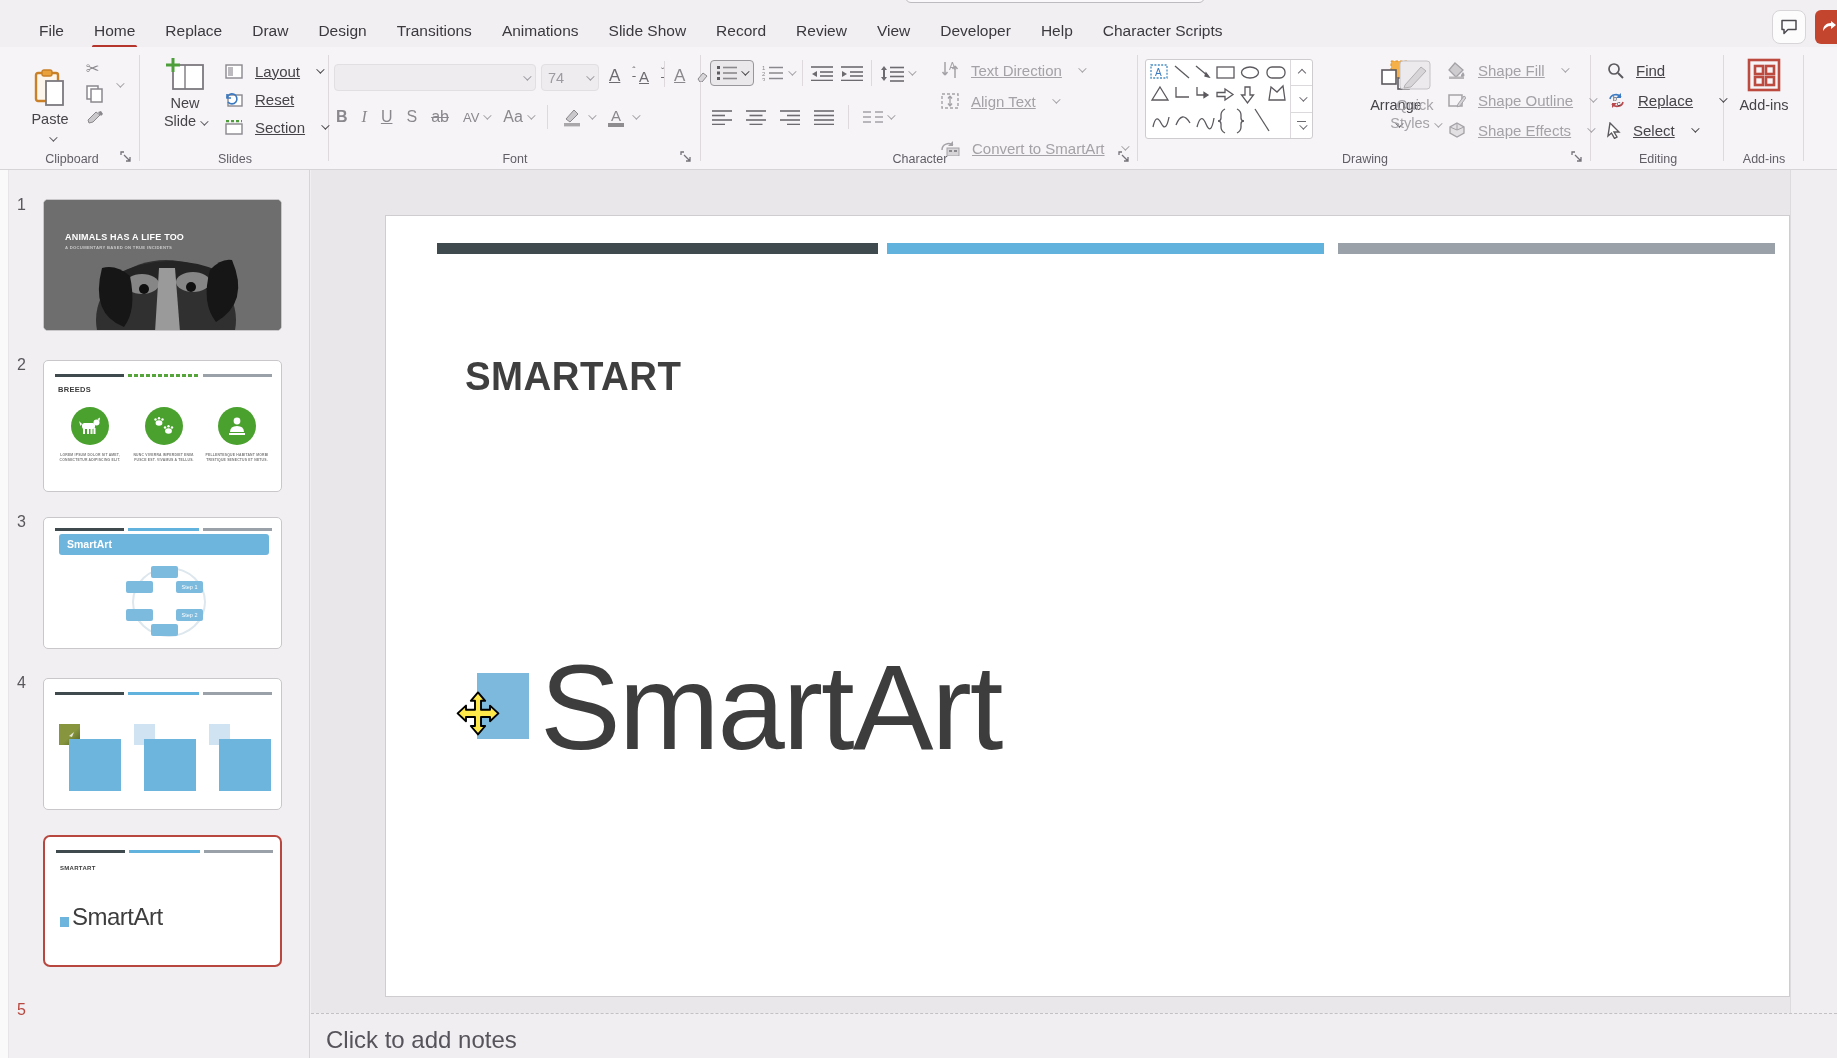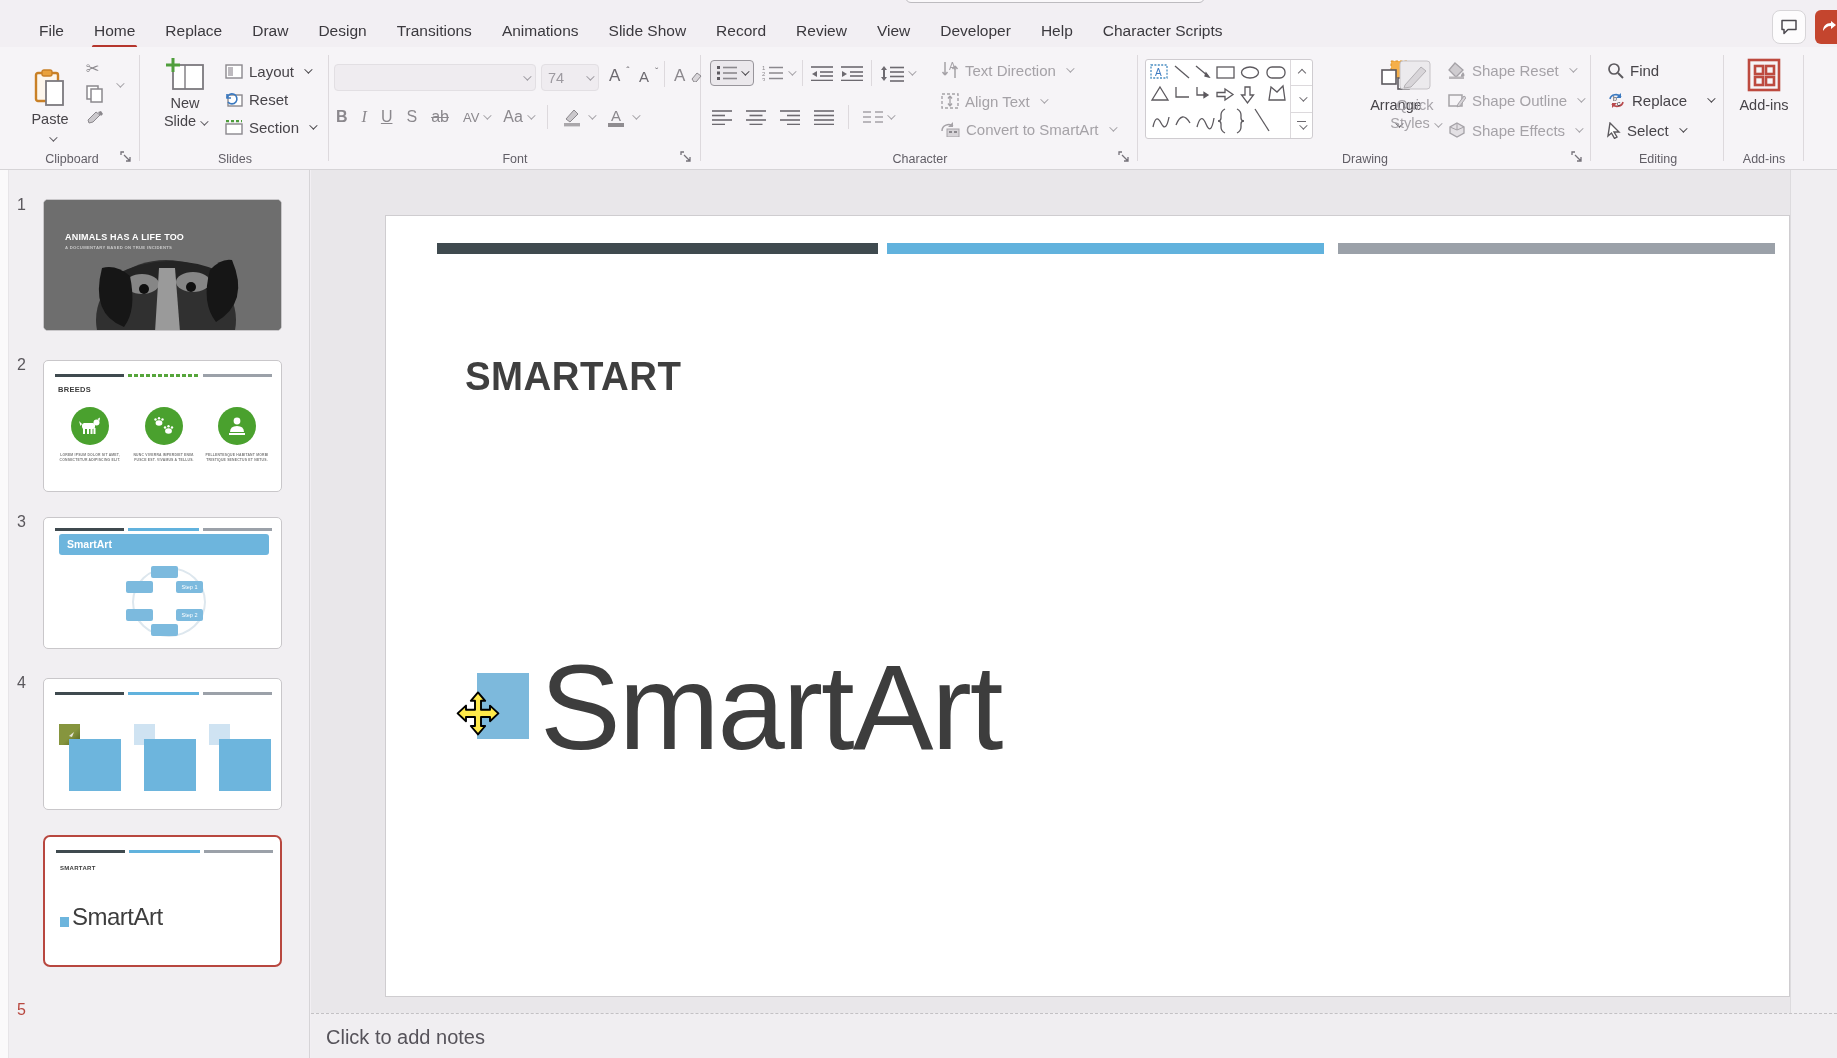--- a/index.html
+++ b/index.html
@@ -20,21 +20,21 @@
   .tab.active::after{content:"";position:absolute;left:13px;right:13px;bottom:-2px;height:3px;background:#b5352d;border-radius:2px;}
 
   
   .ribbon{position:absolute;left:0;top:47px;width:1837px;height:123px;background:#f6f4f7;border-bottom:1px solid #d6d4d7;font-size:15px;color:#474449;}
   .gsep{position:absolute;top:8px;bottom:8px;width:1px;background:#ddd9dd;}
   .grp{position:absolute;top:0;height:123px;}
   .glabel{position:absolute;bottom:4px;left:0;right:0;text-align:center;font-size:12.5px;color:#615e66;}
   .launcher{position:absolute;bottom:5px;right:2px;width:14px;height:14px;color:#75727a;}
   .biglbl{font-size:14.5px;color:#474449;text-align:center;line-height:1.25;}
   .chv{display:inline-block;width:6px;height:6px;border-right:1.4px solid currentColor;border-bottom:1.4px solid currentColor;transform:rotate(45deg) translateY(-2px);margin-left:4px;}
-  .sbtn{display:flex;align-items:center;gap:6px;height:24px;padding:0 3px;white-space:nowrap;}
+  .sbtn{display:flex;align-items:center;gap:12px;height:24px;padding:0 3px;white-space:nowrap;text-decoration:underline;}
   .dim{color:#a5a2a7;}
   .combo{display:flex;align-items:center;background:#efecf0;border:1px solid #e2dfe3;border-radius:4px;height:27px;color:#9d9aa0;padding:0 6px;font-size:14.5px;}
   .tglyph{font-size:16px;color:#8b888d;}
 
   
   .panel{position:absolute;left:0;top:170px;width:310px;height:888px;background:#f1eff2;border-right:1px solid #d6d4d7;}
   .left-strip{position:absolute;left:0;top:0;width:9px;height:100%;background:#fbfafb;border-right:1px solid #e7e5e8;}
   .snum{position:absolute;left:17px;font-size:16px;color:#5a575c;}
   .thumb{position:absolute;left:43px;width:239px;height:132px;background:#ffffff;border:1px solid #c9c7ca;border-radius:5px;overflow:hidden;}
   .thumb.sel{border:2.5px solid #b8473f;border-radius:7px;}
@@ -49,21 +49,21 @@
 
   
   .workspace{position:absolute;left:311px;top:170px;width:1526px;height:888px;background:#e9e7ea;}
   .right-strip{position:absolute;right:0;top:0;width:47px;height:843px;background:#f0eef1;border-left:1px solid #dddbde;}
   .slide{position:absolute;left:74px;top:45px;width:1405px;height:782px;background:#ffffff;border:1px solid #cfcdd0;}
   .bar{position:absolute;top:27px;height:11px;}
   .slide-title{position:absolute;left:79px;top:138px;font-size:40px;font-weight:800;color:#3f3f3f;transform:scaleX(.96);transform-origin:left;letter-spacing:.5px;}
   .bullet{position:absolute;left:91px;top:457px;width:52px;height:66px;background:#7db9dc;}
   .body-text{position:absolute;left:154px;top:428px;font-size:121px;font-weight:400;color:#3d3d3d;letter-spacing:-2px;line-height:1.05;}
   .notes{position:absolute;left:0;right:0;top:843px;bottom:0;background:#f0eef1;border-top:1px dashed #c3c1c4;}
-  .notes-ph{position:absolute;left:15px;top:12px;font-size:20px;color:#56535a;font-weight:300;}
+  .notes-ph{position:absolute;left:15px;top:12px;font-size:24px;color:#56535a;font-weight:300;}
 
   svg{display:block;}
   .icol{display:flex;flex-direction:column;justify-content:flex-start;gap:7px;}
 </style>
 </head>
 <body>
 
 <div class="app">
 
   <div class="titlebar">
@@ -365,21 +365,21 @@
             <span class="chv"></span>
         </div>
         <div class="sbtn dim" style="margin-top:7px;">
           <svg width="18" height="16" viewBox="0 0 18 16">
               <rect x="1" y="1" width="16" height="14" fill="none" stroke="#a5a2a7" stroke-width="1.4" stroke-dasharray="3 2"></rect>
               <path d="M9 3v10M9 3l-2 2.5M9 3l2 2.5M9 13l-2-2.5M9 13l2-2.5" stroke="#a5a2a7" stroke-width="1.3" fill="none"></path>
             </svg>
           <span>Align Text</span>
             <span class="chv"></span>
         </div>
-        <div class="sbtn dim" style="margin-top:4px;">
+        <div class="sbtn dim" style="margin-top:23px;">
           <svg width="19" height="16" viewBox="0 0 19 16">
               <path d="M1 10C1 4 8 2 12 5" fill="none" stroke="#a5a2a7" stroke-width="1.5"></path>
               <path d="M12 1v5h-5z" fill="#a5a2a7"></path>
               <rect x="6" y="8" width="12" height="8" fill="#d7d4d8" stroke="#a5a2a7"></rect>
               <rect x="8" y="10" width="3" height="2" fill="#8b888d"></rect>
               <rect x="13" y="10" width="3" height="2" fill="#8b888d"></rect>
             </svg>
           <span>Convert to SmartArt</span>
             <span class="chv"></span>
         </div>
@@ -452,21 +452,21 @@
         </span>
         <div class="biglbl dim"><span>Quick</span><br><span>Styles</span><span class="chv"></span></div>
       </div>
       <div class="abs" style="left:302px;top:11px;">
         <div class="sbtn dim">
           <svg width="18" height="17" viewBox="0 0 18 17">
               <path d="M7 1l8 7-7 7-7-7z" fill="#cfccd0" stroke="#a5a2a7" stroke-width="1.3"></path>
               <path d="M15 10q3 4 0 5t-2-2z" fill="#a5a2a7"></path>
               <rect x="1" y="14.5" width="15" height="2.5" fill="#b9b6ba"></rect>
             </svg>
-          <span>Shape Reset</span>
+          <span>Shape Fill</span>
             <span class="chv"></span>
         </div>
         <div class="sbtn dim" style="margin-top:6px;">
           <svg width="18" height="17" viewBox="0 0 18 17">
               <rect x="1" y="3" width="13" height="11" fill="none" stroke="#a5a2a7" stroke-width="1.5"></rect>
               <path d="M10 12L16 4l2 1.6L12 14l-3 .8z" fill="#d7d4d8" stroke="#a5a2a7"></path>
             </svg>
           <span>Shape Outline</span>
             <span class="chv"></span>
         </div>

